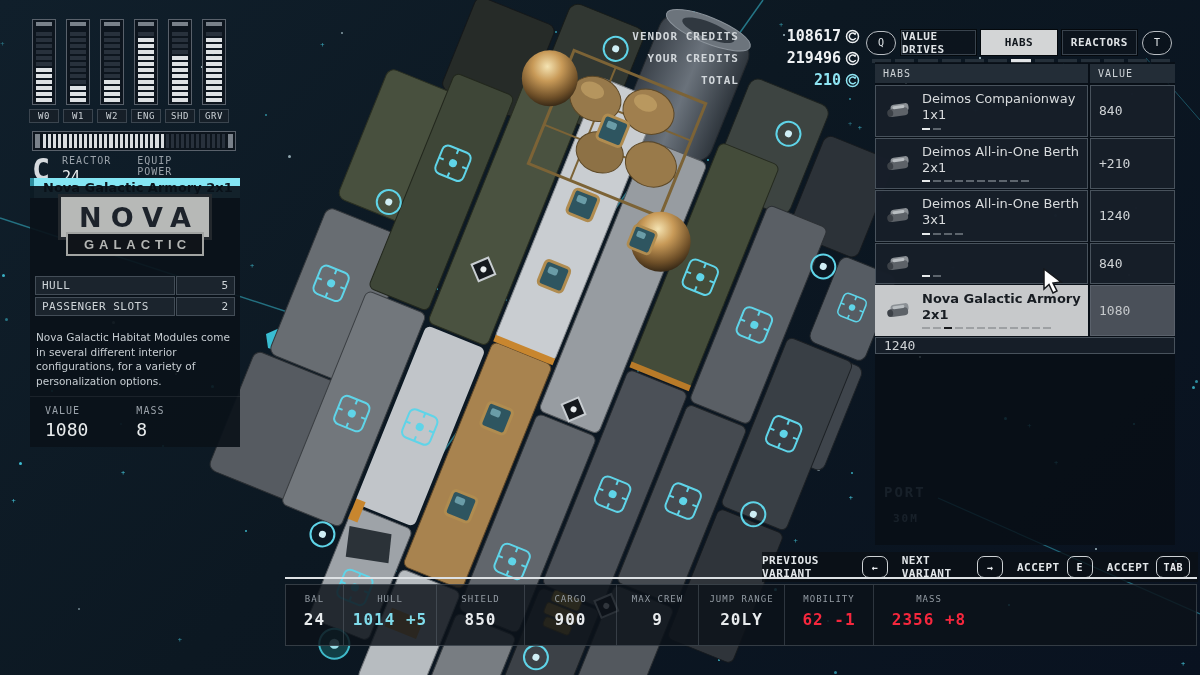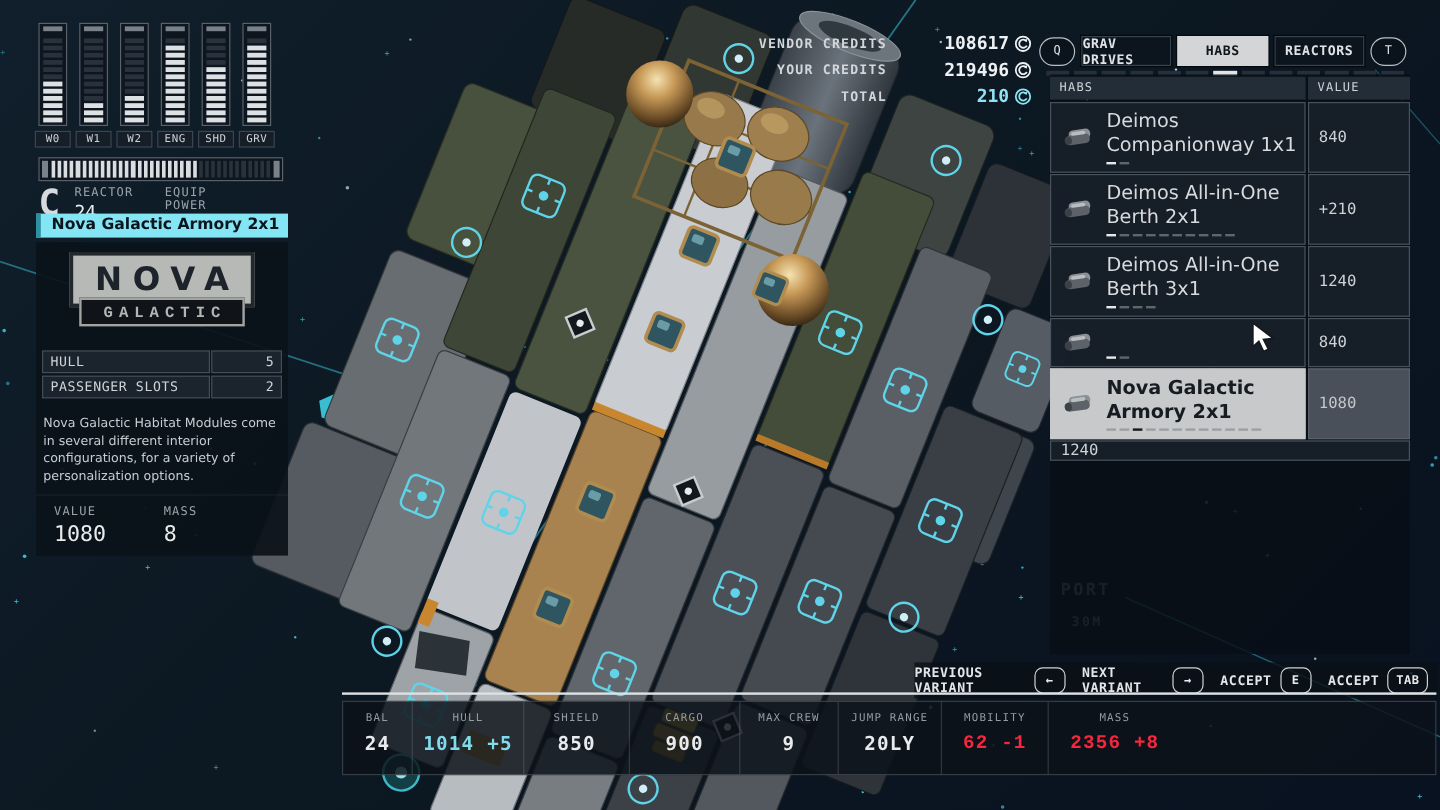--- a/index.html
+++ b/index.html
@@ -29,25 +29,25 @@
   .hseg { flex:1; background:#28313c; }
   .hseg.on { background:#d9dde0; }
   .class-row { margin-top:4px; display:flex; align-items:flex-start; }
   .rclass { font-size:30px; font-weight:bold; color:#d6dade; line-height:30px; margin-right:12px; }
   .rcol { margin-right:26px; }
   .rcol .lab { font-size:10px; color:#9aa2aa; letter-spacing:1px; }
   .rcol .val { font-size:15px; color:#e9eced; margin-top:2px; }
 
   
   .m-title { position:absolute; left:30px; top:178px; width:210px; height:20px; background:#84e6f4; color:#0c141d; font-family:"DejaVu Sans", sans-serif; font-size:13px; font-weight:bold; line-height:20px; padding-left:9px; border-left:4px solid #2e8fa0; }
-  .m-body { position:absolute; left:30px; top:202px; width:210px; height:261px; background:rgba(10,17,25,0.92); }
+  .m-body { position:absolute; left:30px; top:186px; width:210px; height:261px; background:rgba(10,17,25,0.92); }
   .logo-plate { position:absolute; left:28px; top:8px; width:154px; height:46px; background:#b7b9b7; border:3px solid #23282d; display:flex; align-items:center; justify-content:center; }
   .logo-nova { color:#1d232b; font-family:"DejaVu Sans", sans-serif; font-weight:bold; font-size:27px; letter-spacing:9px; text-indent:9px; }
   .logo-bar { position:absolute; left:36px; top:46px; width:138px; height:24px; background:#101419; border:2px solid #a2a4a2; display:flex; align-items:center; justify-content:center; }
-  .logo-galactic { color:#b4b6b4; font-family:Liberation Mono, monospace; font-weight:bold; font-size:13px; letter-spacing:5px; text-indent:5px; }
+  .logo-galactic { color:#b4b6b4; font-family:Liberation Sans, sans-serif; font-weight:bold; font-size:13px; letter-spacing:5px; text-indent:5px; }
   .m-statrow { position:absolute; left:5px; width:200px; height:19px; display:flex; gap:1px; }
   .m-statrow .cell { background:#1b242d; border:1px solid #434d57; color:#ced4d8; font-size:11px; display:flex; align-items:center; }
   .m-statrow .k { flex:1; padding-left:6px; letter-spacing:0.5px; }
   .m-statrow .v { width:59px; justify-content:flex-end; padding-right:6px; }
   .m-desc { position:absolute; left:6px; top:144px; width:198px; color:#c6ccd1; font-family:"DejaVu Sans", sans-serif; font-size:10.5px; line-height:1.4; }
   .m-vm { position:absolute; left:0; top:210px; width:210px; border-top:1px solid rgba(255,255,255,0.07); padding:8px 0 0 15px; display:flex; }
   .m-vm .col { margin-right:48px; }
   .m-vm .lab { font-size:10px; color:#9aa2aa; letter-spacing:1px; }
   .m-vm .val { font-size:18px; color:#e9eced; margin-top:3px; }
 
@@ -72,21 +72,21 @@
   .list-backdrop { position:absolute; left:875px; top:62px; width:300px; height:483px; background:rgba(8,14,21,0.80); }
   .list-header { position:absolute; left:875px; top:64px; width:300px; height:19px; display:flex; gap:2px; }
   .list-header .hcell { background:#232d37; color:#ced3d7; font-size:10px; letter-spacing:1px; display:flex; align-items:center; padding-left:8px; }
   .list-header .hname { width:213px; }
   .list-header .hval { flex:1; }
   .hab-rows { position:absolute; left:875px; top:85px; width:300px; }
   .hab-row { display:flex; gap:2px; margin-bottom:1px; cursor:default; }
   .hab-row .name-cell { width:213px; background:rgba(24,32,42,0.92); border:1px solid #48525c; display:flex; align-items:center; min-height:41px; position:relative; }
   .hab-row .val-cell { flex:1; background:rgba(24,32,42,0.92); border:1px solid #48525c; color:#cfd3d6; font-size:13px; display:flex; align-items:center; padding-left:8px; }
   .hab-row .icon-wrap { width:46px; display:flex; justify-content:center; flex-shrink:0; }
-  .hab-row .nm { color:#d8dbdd; font-family:"DejaVu Sans", sans-serif; font-size:16px; line-height:1.25; padding:5px 4px 12px 0; }
+  .hab-row .nm { color:#d8dbdd; font-family:"DejaVu Sans", sans-serif; font-size:13px; line-height:1.25; padding:5px 4px 12px 0; }
   .vdashes { position:absolute; left:46px; bottom:6px; display:flex; gap:3px; }
   .vdash { width:8px; height:2px; background:#5d656d; }
   .vdash.lit { background:#e6e9ea; }
   .hab-row.selected .name-cell { background:#c7c9cb; border-color:#c7c9cb; }
   .hab-row.selected .nm { color:#171c22; font-weight:bold; }
   .hab-row.selected .vdash { background:#9da0a3; }
   .hab-row.selected .vdash.lit { background:#17191c; }
   .hab-row.selected .val-cell { background:#4a5059; border-color:#5a616b; color:#c5c8cb; }
 
   
@@ -96,21 +96,21 @@
 
   
   .white-line { position:absolute; left:285px; top:577px; width:912px; height:2px; background:#dde1e4; }
   .statsbar { position:absolute; left:285px; top:584px; width:912px; height:62px; background:rgba(12,18,25,0.84); border:1px solid rgba(130,140,150,0.35); display:flex; }
   .stat-cell { border-right:1px solid rgba(130,140,150,0.30); display:flex; flex-direction:column; align-items:center; padding-top:9px; }
   .stat-cell:last-child { border-right:none; }
   .stat-cell.group-end { border-right:2px solid rgba(130,140,150,0.45); }
   .stat-cell .lab { font-size:9px; color:#949ca4; letter-spacing:1px; }
   .stat-cell .val { font-size:16px; color:#e8ebed; margin-top:6px; font-weight:bold; letter-spacing:1px; }
   .stat-cell.cyan .val { color:#7fdbeb; }
-  .stat-cell.red .val { color:#f6273d;font-family:Liberation Mono, monospace; }
+  .stat-cell.red .val { color:#f6273d; }
 
   .ghost { position:absolute; color:#9fb4c6; font-weight:bold; letter-spacing:2px; }
   .cursor-svg { position:absolute; left:1042px; top:268px; }
 </style>
 </head>
 <body>
 
 <div class="stage">
 
   <div class="layer" id="stars-layer">
@@ -634,21 +634,21 @@
       <svg class="cicon" viewBox="0 0 16 16">
         <circle cx="8" cy="8" r="6.4" fill="none" stroke="currentColor" stroke-width="1.6"></circle>
         <path d="M10.8,5.4 A3.6,3.6 0 1 0 11.4,9.6" fill="none" stroke="currentColor" stroke-width="1.6"></path>
         <path d="M11.9,3.4 L11.3,6.6 L8.6,5.1 Z" fill="currentColor"></path>
       </svg>
     </div>
   </div>
 
   <div class="tabs">
     <div class="pill">Q</div>
-    <div class="tab">GRAV DRIVES</div>
+    <div class="tab">VALUE DRIVES</div>
     <div class="tab active">HABS</div>
     <div class="tab">REACTORS</div>
     <div class="pill">T</div>
   </div>
   <div class="page-dots" id="page-dots">
       <div class="dot"></div>
       <div class="dot"></div>
       <div class="dot"></div>
       <div class="dot"></div>
       <div class="dot"></div>

